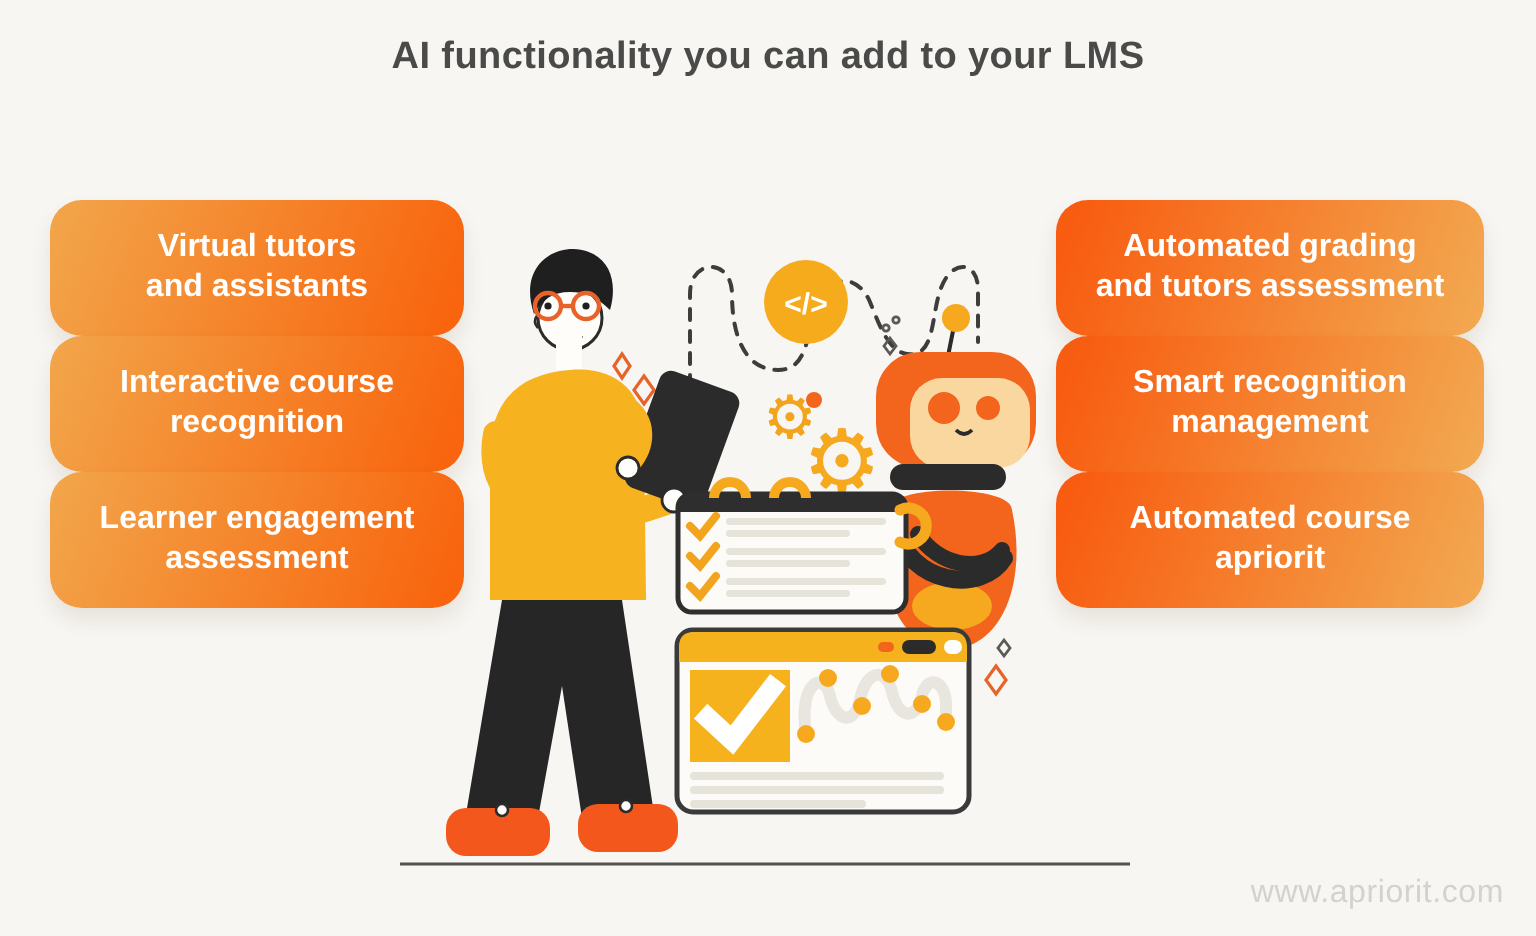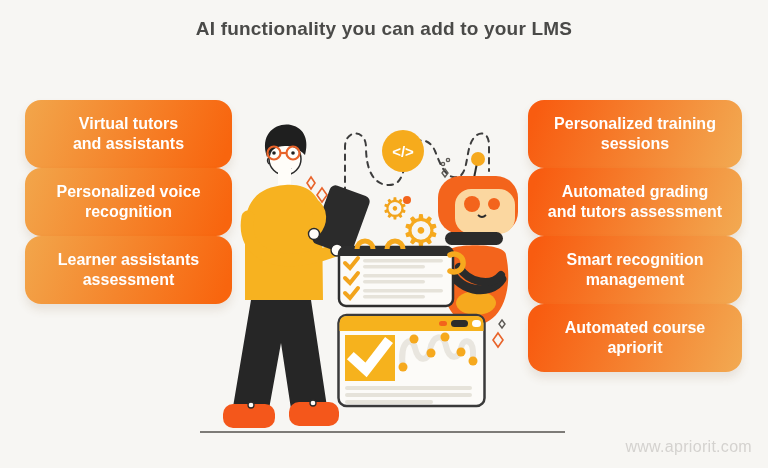--- a/index.html
+++ b/index.html
@@ -52,29 +52,27 @@
 </head>
 <body>
 
 <div class="canvas">
 
   <div class="page-title">AI functionality you can add to your LMS</div>
 
   <div class="pill-col left">
     <div class="pill">Virtual tutors
 and assistants</div>
-    <div class="pill">Personalized voice
+    <div class="pill">Interactive course
 recognition</div>
-    <div class="pill">Learner assistants
+    <div class="pill">Learner engagement
 assessment</div>
   </div>
 
   <div class="pill-col right">
-    <div class="pill">Personalized training
-sessions</div>
     <div class="pill">Automated grading
 and tutors assessment</div>
     <div class="pill">Smart recognition
 management</div>
     <div class="pill">Automated course
 apriorit</div>
   </div>
 
   <svg class="illustration" viewBox="0 0 378 335" aria-hidden="true">
 

